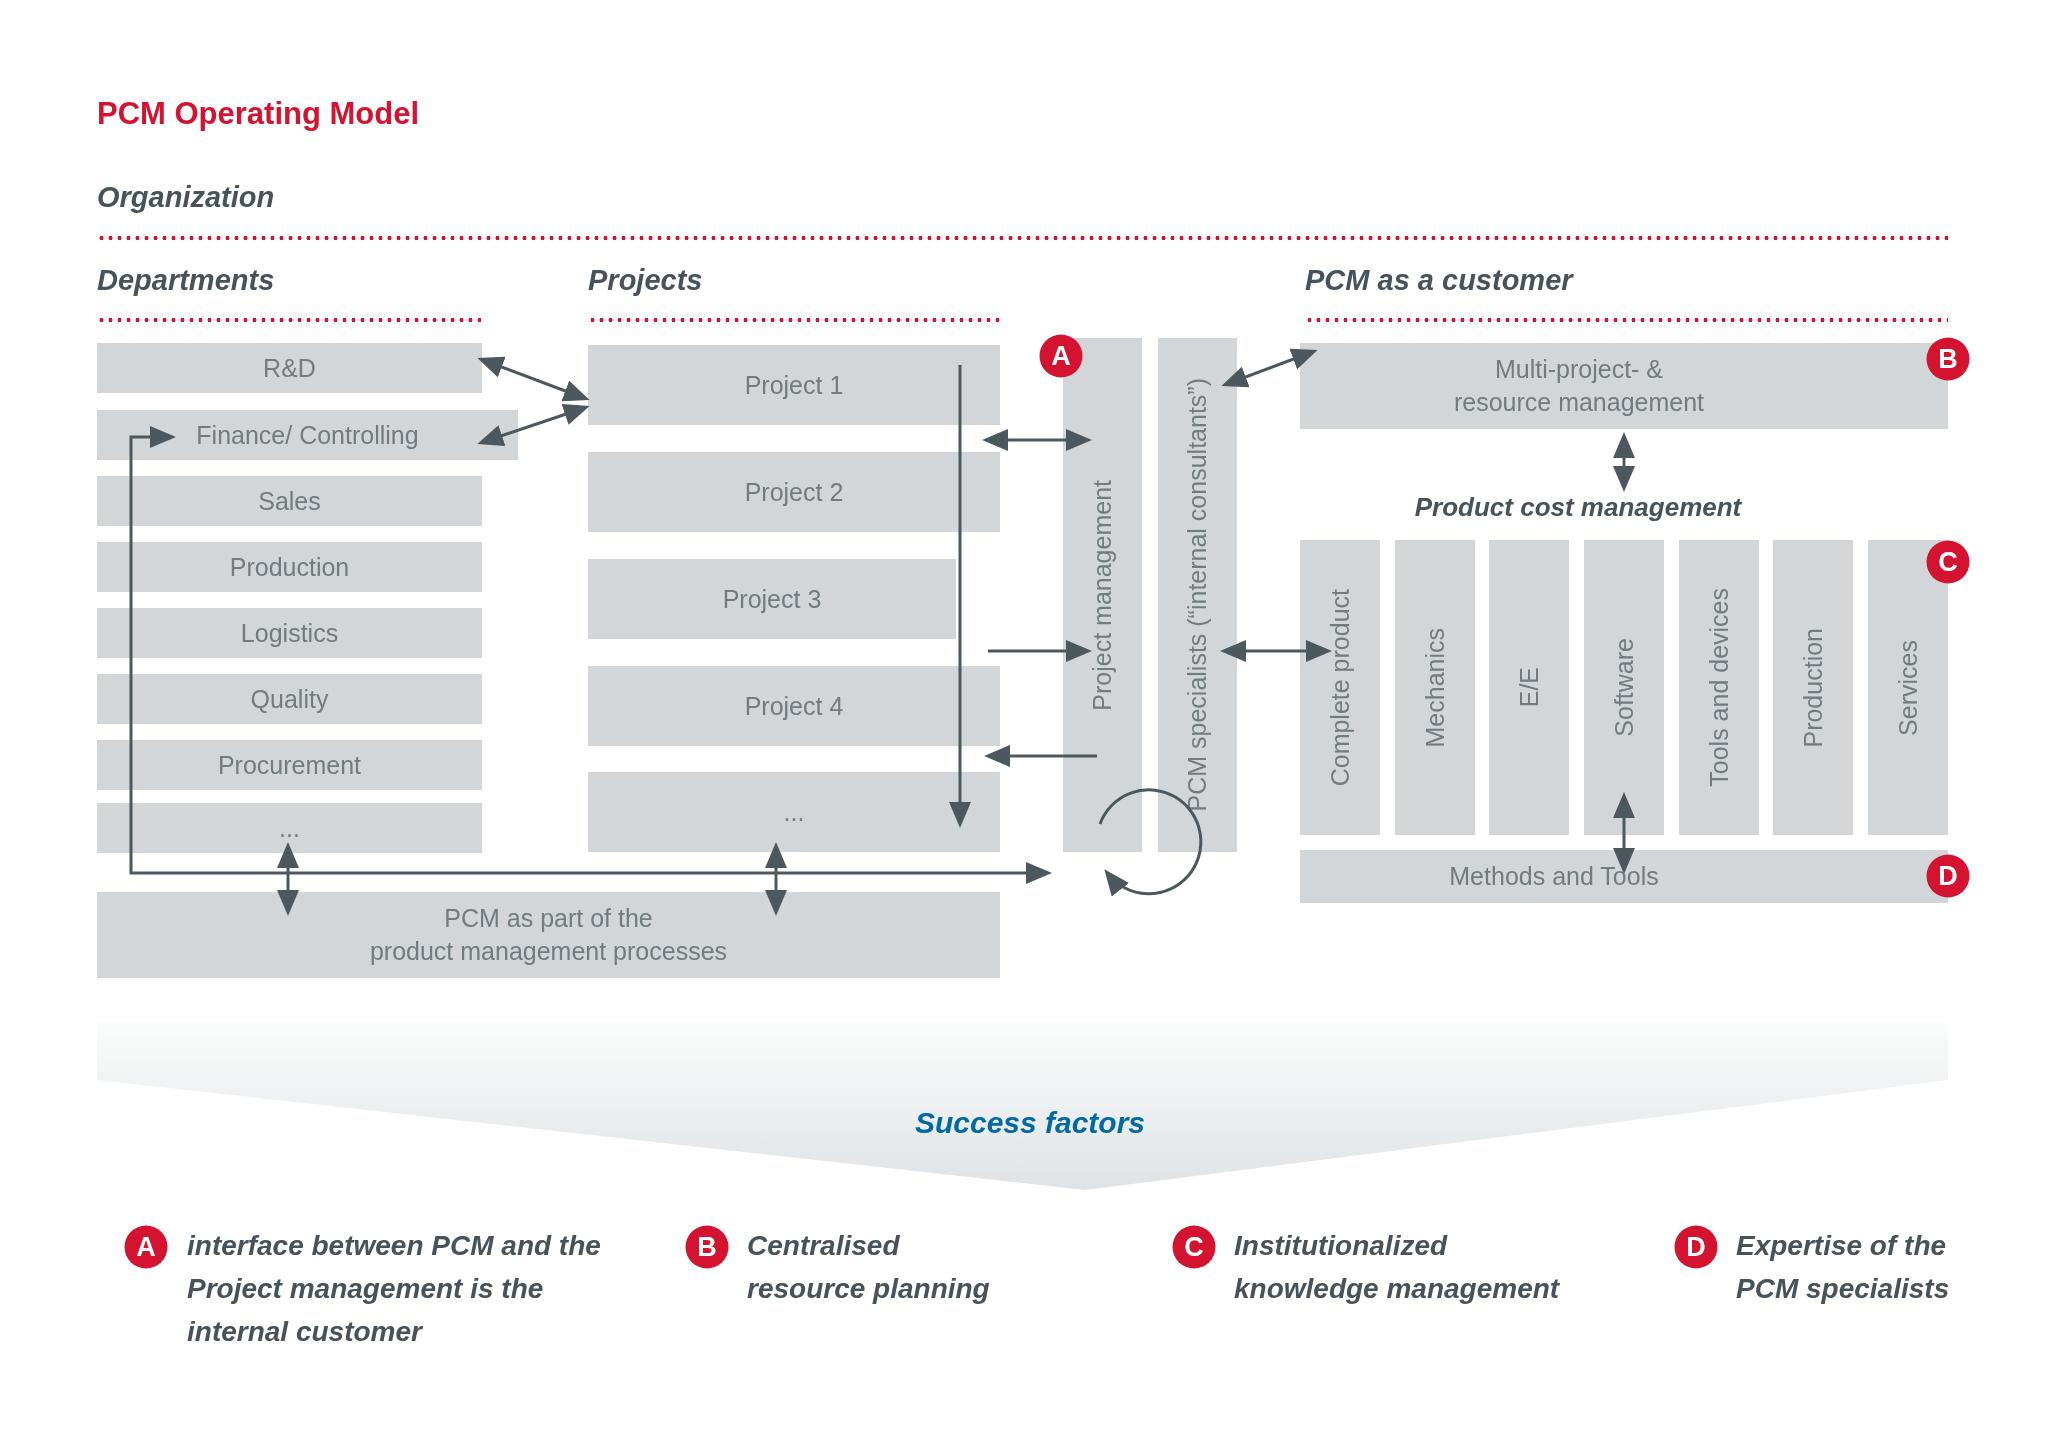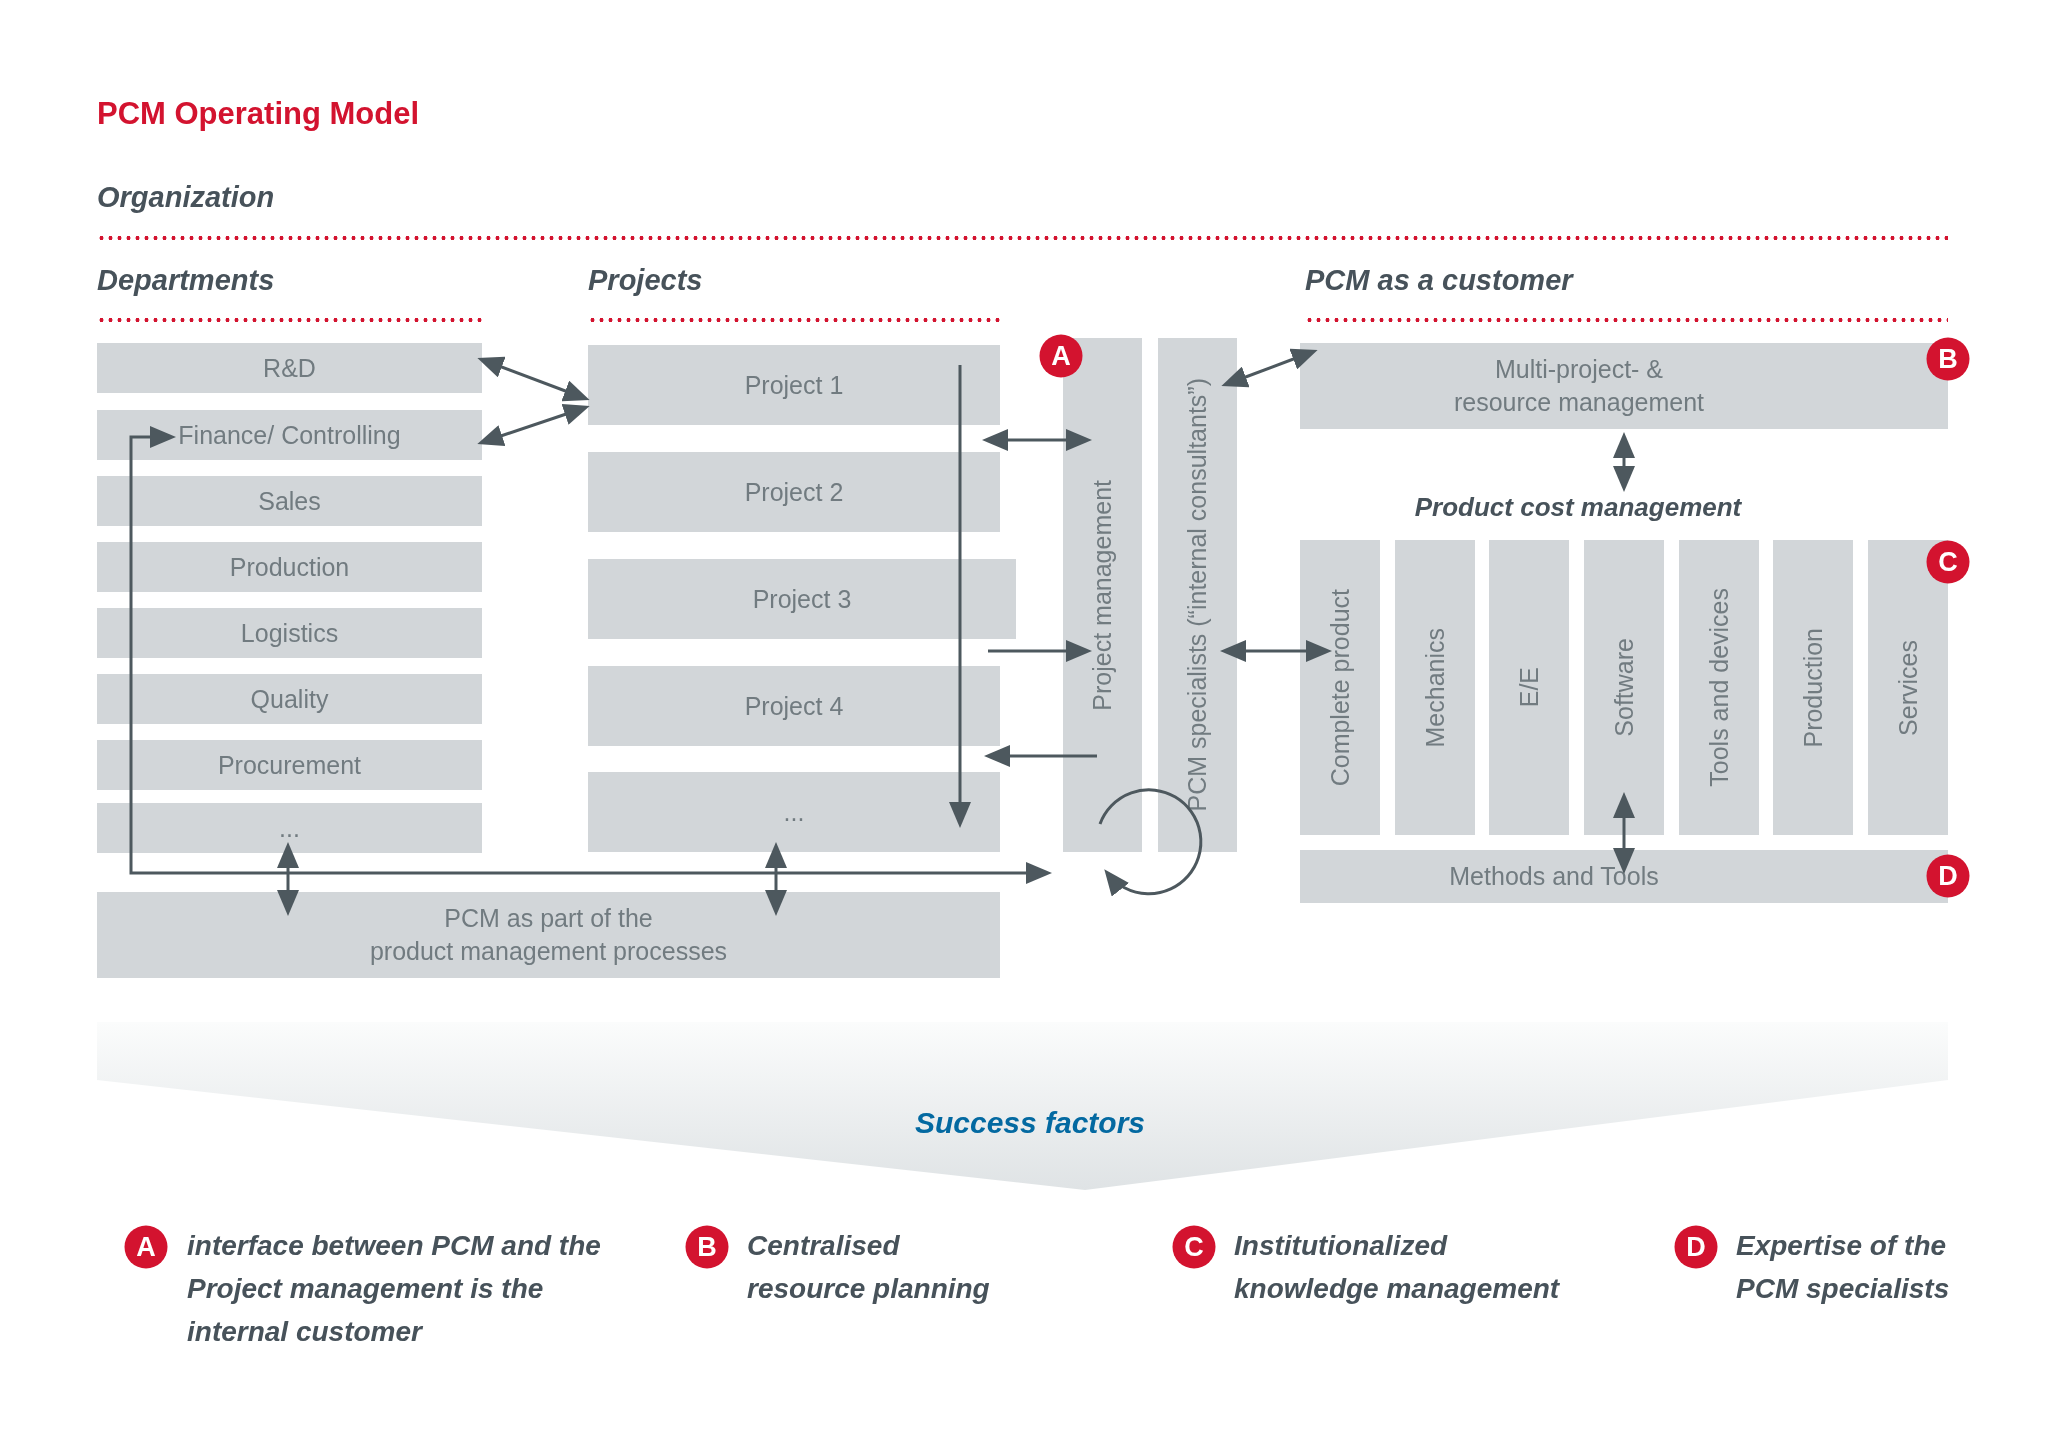--- a/index.html
+++ b/index.html
@@ -42,31 +42,31 @@
 <div class="abs heading" style="left:97px;top:181px;">Organization</div>
 <div class="abs dotline" style="left:97px;top:236px;width:1851px;"></div>
 <div class="abs heading" style="left:97px;top:264px;text-align:center;">Departments</div>
 <div class="abs heading" style="left:588px;top:264px;">Projects</div>
 <div class="abs heading" style="left:1305px;top:264px;">PCM as a customer</div>
 <div class="abs dotline" style="left:97px;top:318px;width:385px;"></div>
 <div class="abs dotline" style="left:588px;top:318px;width:412px;"></div>
 <div class="abs dotline" style="left:1305px;top:318px;width:643px;"></div>
 
 <div class="abs box" style="left:97px;top:343px;width:385px;height:50px;">R&amp;D</div>
-<div class="abs box" style="left:97px;top:410px;width:385px;height:50px;">Finance/ Controlling</div>
+<div class="abs box" style="left:97px;top:410px;width:421px;height:50px;">Finance/ Controlling</div>
 <div class="abs box" style="left:97px;top:476px;width:385px;height:50px;">Sales</div>
 <div class="abs box" style="left:97px;top:542px;width:385px;height:50px;">Production</div>
 <div class="abs box" style="left:97px;top:608px;width:385px;height:50px;">Logistics</div>
 <div class="abs box" style="left:97px;top:674px;width:385px;height:50px;">Quality</div>
 <div class="abs box" style="left:97px;top:740px;width:385px;height:50px;">Procurement</div>
 <div class="abs box" style="left:97px;top:803px;width:385px;height:50px;">...</div>
 
 <div class="abs box" style="left:588px;top:345px;width:412px;height:80px;">Project 1</div>
 <div class="abs box" style="left:588px;top:452px;width:412px;height:80px;">Project 2</div>
-<div class="abs box" style="left:588px;top:559px;width:428px;height:80px;">Project 3</div>
+<div class="abs box" style="left:588px;top:559px;width:368px;height:80px;">Project 3</div>
 <div class="abs box" style="left:588px;top:666px;width:412px;height:80px;">Project 4</div>
 <div class="abs box" style="left:588px;top:772px;width:412px;height:80px;">...</div>
 
 <div class="abs vbar" style="left:1063px;top:338px;width:79px;height:514px;">
   <span class="vtext">Project management</span>
 </div>
 <div class="abs vbar" style="left:1158px;top:338px;width:79px;height:514px;">
   <span class="vtext">PCM specialists (“internal consultants”)</span>
 </div>
 

